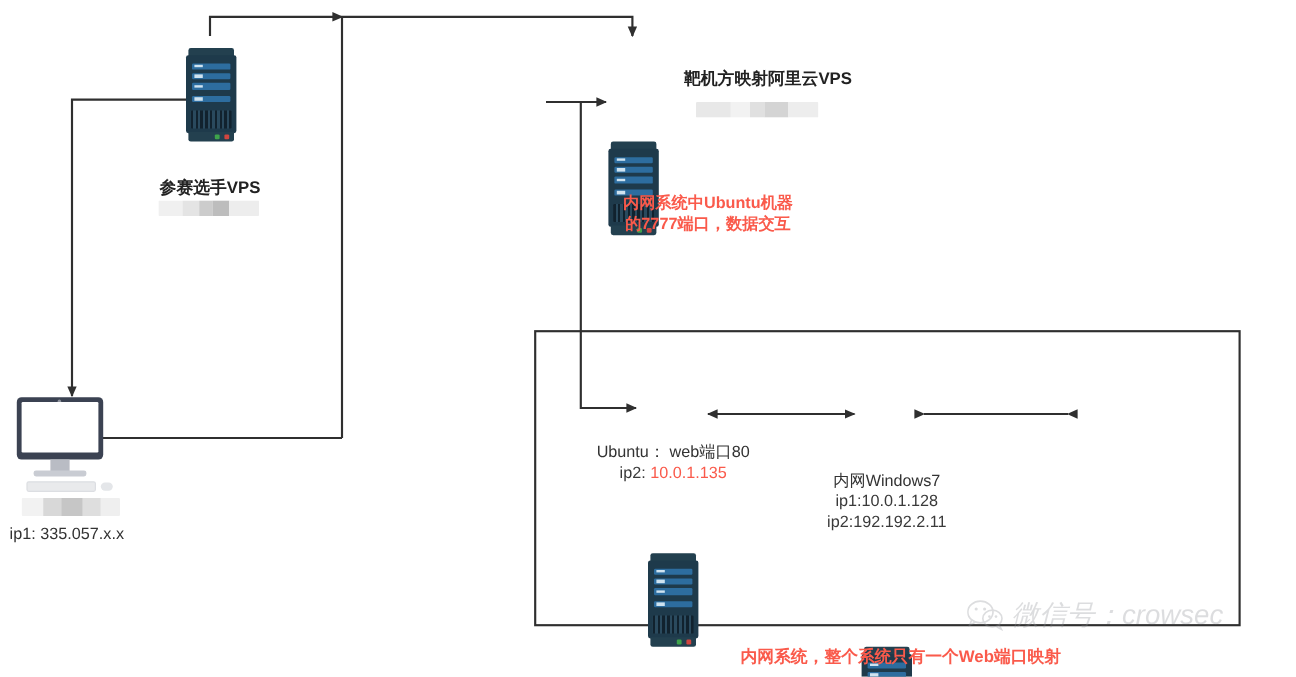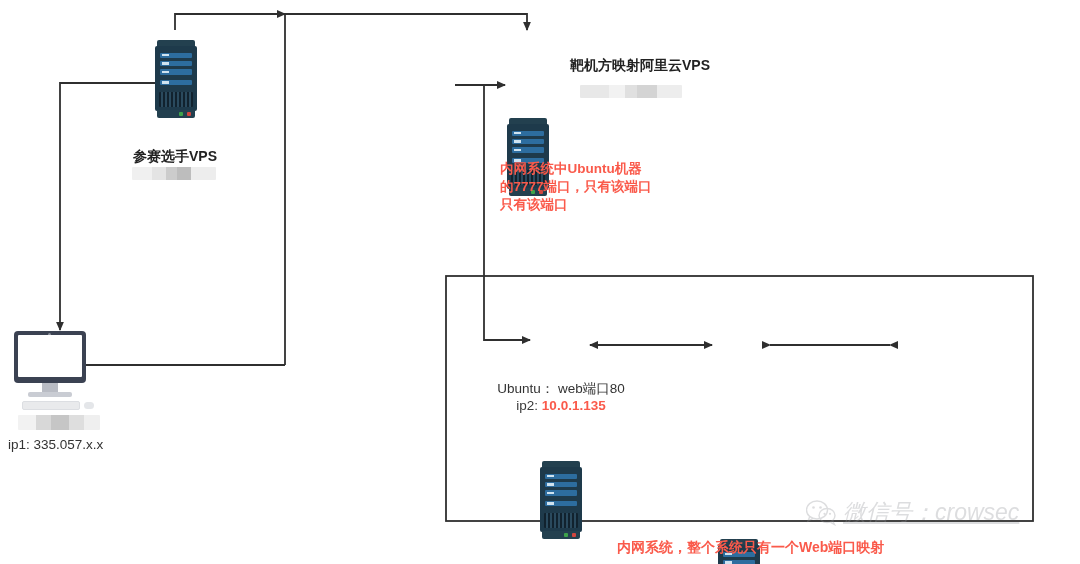--- a/index.html
+++ b/index.html
@@ -169,29 +169,28 @@
     font-size: 14px;
     line-height: 18px;
     white-space: nowrap;
   }
   .label.bold {
     font-weight: bold;
     color: #222222;
   }
   .red {
     color: #fa5a4b;
-    font-weight: bold;
   }
   .note-red {
     position: absolute;
     color: #fa5a4b;
     font-size: 13.5px;
     line-height: 18px;
     font-weight: bold;
-    text-align: left;
+    text-align: center;
     white-space: nowrap;
   }
   .caption-red {
     position: absolute;
     color: #fa5a4b;
     font-size: 14px;
     font-weight: bold;
     white-space: nowrap;
   }
   .node-caption {
@@ -309,22 +308,21 @@
   <div class="redact" style="left:580px; top:85px; width:102px; height:13px;">
     <span style="width:28%;background:#e8e8e8;"></span>
     <span style="width:16%;background:#f2f2f2;"></span>
     <span style="width:12%;background:#e0e0e0;"></span>
     <span style="width:20%;background:#d4d4d4;"></span>
     <span style="width:24%;background:#ededed;"></span>
   </div>
 
   <div class="note-red" style="left:500px; top:160px; width:180px;">
     <div>内网系统中Ubuntu机器</div>
-    <div>的7777端口，只有该端口</div>
-    <div>只有该端口</div>
+    <div>的7777端口，数据交互</div>
   </div>
 
   <div class="node" style="left:14px; top:331px; width:86px; height:82px;">
     <div class="pc-monitor">
       <div class="pc-cam"></div>
       <div class="pc-screen"></div>
     </div>
     <div class="pc-neck"></div>
     <div class="pc-foot"></div>
     <div class="pc-keyboard"></div>
@@ -347,42 +345,47 @@
       <div class="srv-bay" style="top:23%;"></div>
       <div class="srv-bay" style="top:36%;"></div>
       <div class="srv-bay" style="top:52%;"></div>
       <div class="srv-vent" style="top:70%;"></div>
     </div>
     <div class="srv-base"></div>
     <div class="led green" style="left:24px;"></div>
     <div class="led red" style="left:32px;"></div>
   </div>
 
-  <div class="node-caption" style="left:471px; top:380px; width:180px;">
+  <div class="node-caption" style="left:471px; top:368px; width:180px;">
     <div class="ttl">Ubuntu： web端口80</div>
     <div>
       <span>ip2: </span><span class="red">10.0.1.135</span>
     </div>
   </div>
 
   <div class="node server" style="left:718px; top:305px; width:42px; height:78px;">
     <div class="srv-top"></div>
     <div class="srv-body">
       <div class="srv-bay" style="top:10%;"></div>
       <div class="srv-bay" style="top:23%;"></div>
 
     </div>
 
   </div>
 
+  <div class="node-caption" style="left:669px; top:392px; width:140px;">
+    <div class="ttl">内网Windows7</div>
+    <div>ip1:10.0.1.128</div>
+    <div>ip2:192.192.2.11</div>
+  </div>
 
 
   <div class="caption-red" style="left:617px; top:539px;">内网系统，整个系统只有一个Web端口映射</div>
 
-  <div class="watermark" style="left:806px; top:497px;text-decoration:underline;">
+  <div class="watermark" style="left:806px; top:497px;">
     <svg width="30" height="26" viewBox="0 0 30 26">
       <ellipse cx="11" cy="10" rx="10.5" ry="9" fill="none" stroke="#8f9196" stroke-width="1.4"></ellipse>
       <path d="M4,16 L2,21 L7,18.3" fill="none" stroke="#8f9196" stroke-width="1.4"></path>
       <circle cx="7.5" cy="7.5" r="1.3" fill="#8f9196"></circle>
       <circle cx="14.5" cy="7.5" r="1.3" fill="#8f9196"></circle>
       <ellipse cx="21" cy="15.5" rx="8" ry="7" fill="none" stroke="#8f9196" stroke-width="1.4"></ellipse>
       <path d="M26.5,20.5 L28.5,24.5 L24.5,22.4" fill="none" stroke="#8f9196" stroke-width="1.4"></path>
       <circle cx="18.5" cy="13.8" r="1.1" fill="#8f9196"></circle>
       <circle cx="24" cy="13.8" r="1.1" fill="#8f9196"></circle>
     </svg>

